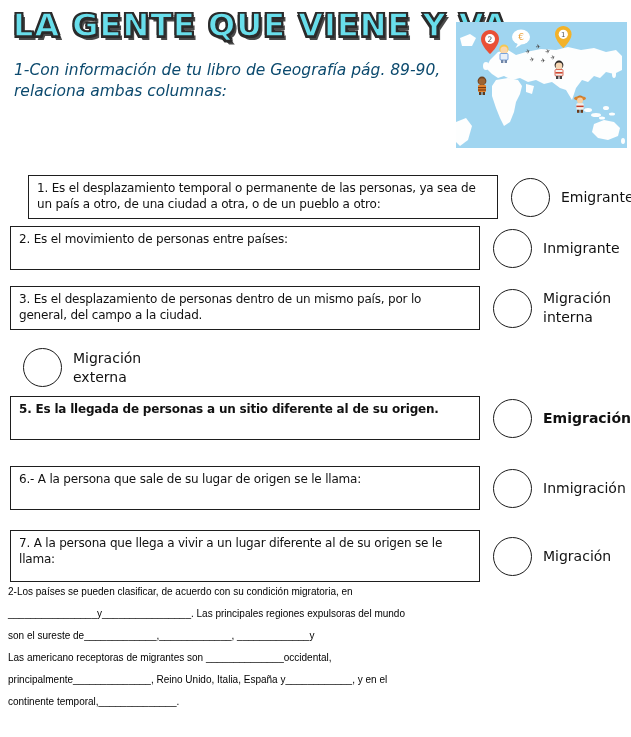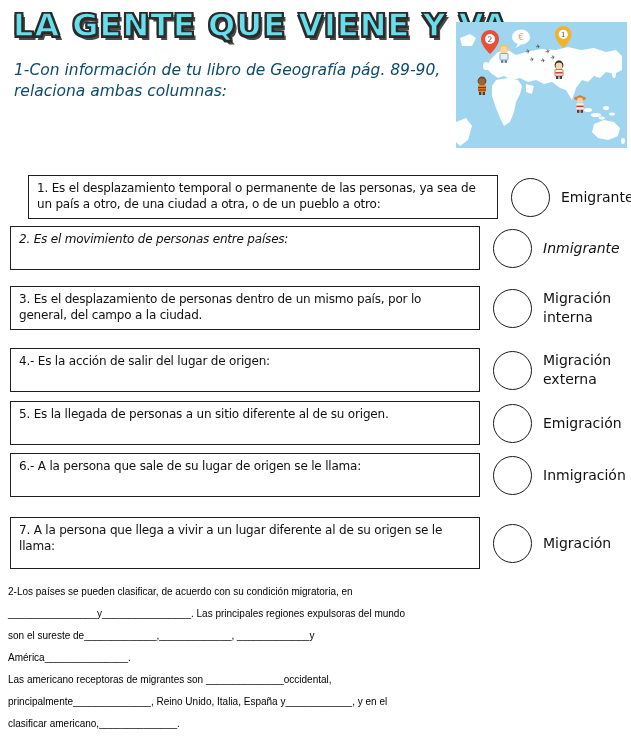--- a/index.html
+++ b/index.html
@@ -20,24 +20,24 @@
          font-style:italic;font-size:15.5px;line-height:21px;color:#0c4a6e;}
   .instr span{display:block;}
 
   
   .illus{position:absolute;left:456px;top:22px;width:171px;height:126px;}
 
   
   .matching{position:absolute;left:10px;top:175px;width:614px;}
   .match-row{display:flex;align-items:center;}
   .match-row:nth-child(1){margin-bottom:7px;margin-left:18px;}
-  .match-row:nth-child(2){margin-bottom:16px;font-style:italic;}
+  .match-row:nth-child(2){margin-bottom:16px;}
   .match-row:nth-child(3){margin-bottom:18px;}
   .match-row:nth-child(4){margin-bottom:9px;}
-  .match-row:nth-child(5){margin-bottom:8px;}
+  .match-row:nth-child(5){margin-bottom:26px;font-weight:bold;}
   .match-row:nth-child(6){margin-bottom:20px;}
   .prompt-box{width:470px;height:44px;box-sizing:border-box;flex:none;
               border:1.5px solid #1e1e1e;padding:4px 8px 2px;
               font-size:12px;line-height:16px;letter-spacing:-0.2px;color:#111;}
   .match-row:nth-child(7) .prompt-box{height:52px;}
   .answer{display:flex;align-items:center;margin-left:13px;}
   .answer-circle{width:37px;height:37px;flex:none;border:1.4px solid #1a1a1a;
                  border-radius:50%;background:#fff;}
   .answer-label{margin-left:11px;width:90px;font-size:14px;line-height:19px;color:#111;}
 
@@ -163,21 +163,20 @@
 
     <div class="match-row">
       <div class="prompt-box">3. Es el desplazamiento de personas dentro de un mismo país, por lo general, del campo a la ciudad.</div>
       <div class="answer">
         <div class="answer-circle"></div>
         <div class="answer-label">Migración interna</div>
       </div>
     </div>
 
     <div class="match-row">
-      <div class="prompt-box">4.- Es la acción de salir del lugar de origen:</div>
       <div class="answer">
         <div class="answer-circle"></div>
         <div class="answer-label">Migración externa</div>
       </div>
     </div>
 
     <div class="match-row">
       <div class="prompt-box">5. Es la llegada de personas a un sitio diferente al de su origen.</div>
       <div class="answer">
         <div class="answer-circle"></div>
@@ -200,19 +199,18 @@
         <div class="answer-label">Migración</div>
       </div>
     </div>
 
   </div>
 
   <div class="section2">
     <div>2-Los países se pueden clasificar, de acuerdo con su condición migratoria, en</div>
     <div>________________y________________. Las principales regiones expulsoras del mundo</div>
     <div>son el sureste de_____________,_____________, _____________y</div>
-    <div>América_______________.</div>
     <div>Las americano receptoras de migrantes son ______________occidental,</div>
     <div>principalmente______________, Reino Unido, Italia, España y____________, y en el</div>
-    <div>clasificar americano,______________.</div>
+    <div>continente temporal,______________.</div>
   </div>
 
 </div>
 
 </body></html>

